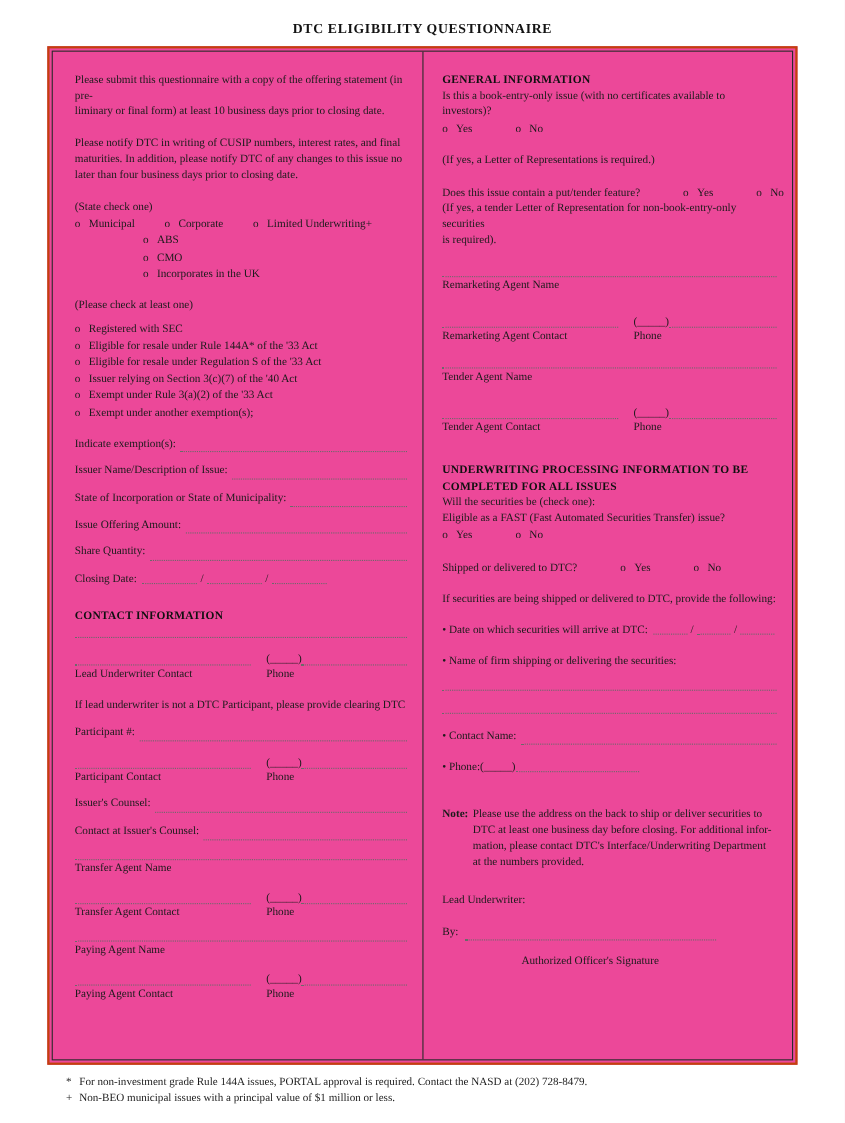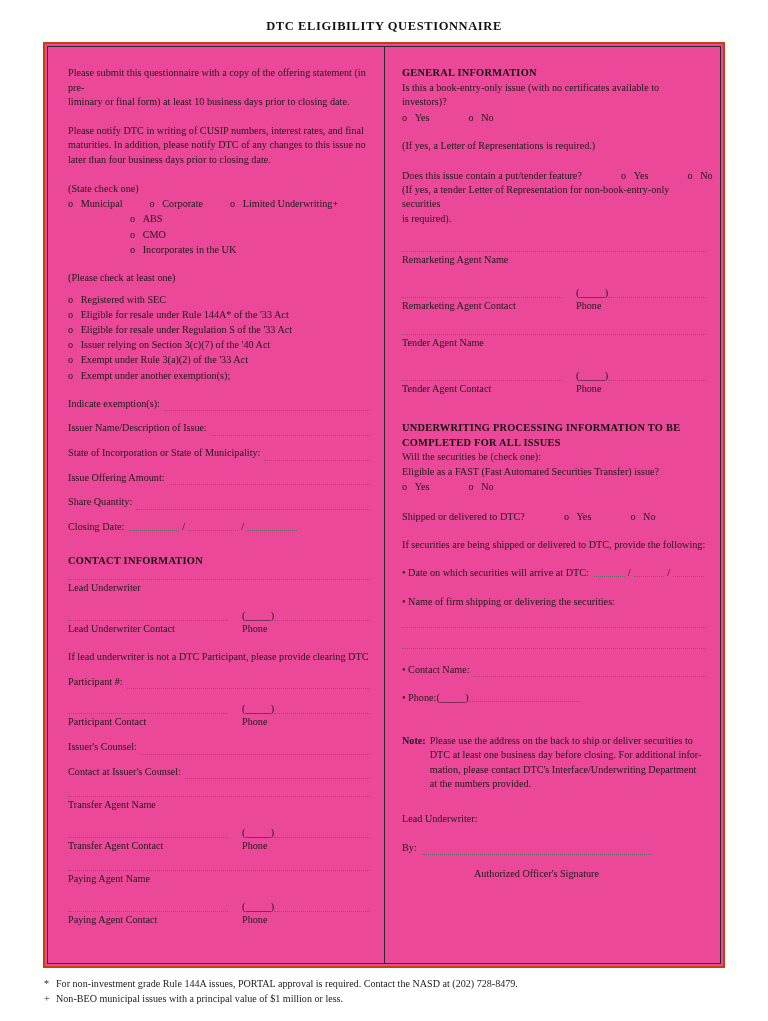--- a/index.html
+++ b/index.html
@@ -232,21 +232,21 @@
   .sig-caption {
     font-size: 10.2px;
     line-height: 14.6px;
     padding-left: 72px;
     padding-top: 2px;
   }
 
   
   .footnotes {
     position: absolute;
-    left: 44px;
+    left: 60px;
     top: 976px;
     width: 690px;
     font-size: 10.1px;
     line-height: 15px;
     color: #1b1b1b;
   }
   .footnote { white-space: nowrap; }
   .fn-mark { display: inline-block; width: 12px; }
 </style>
 </head>
@@ -382,21 +382,20 @@
         </div>
 
         <div class="gap-lg"></div>
         <div class="gap-sm"></div>
 
         <p class="section-head">CONTACT INFORMATION</p>
 
         <div class="gap-md"></div>
 
         <div class="line-full"></div>
-        <p class="caption">Lead Underwriter</p>
 
         <div class="gap-lg"></div>
 
         <div class="pair">
           <span class="seg-a"></span>
           <span class="seg-gap"></span>
           <span class="paren">(_____)</span>
           <span class="seg-b"></span>
         </div>
         <div class="pair-caps">

